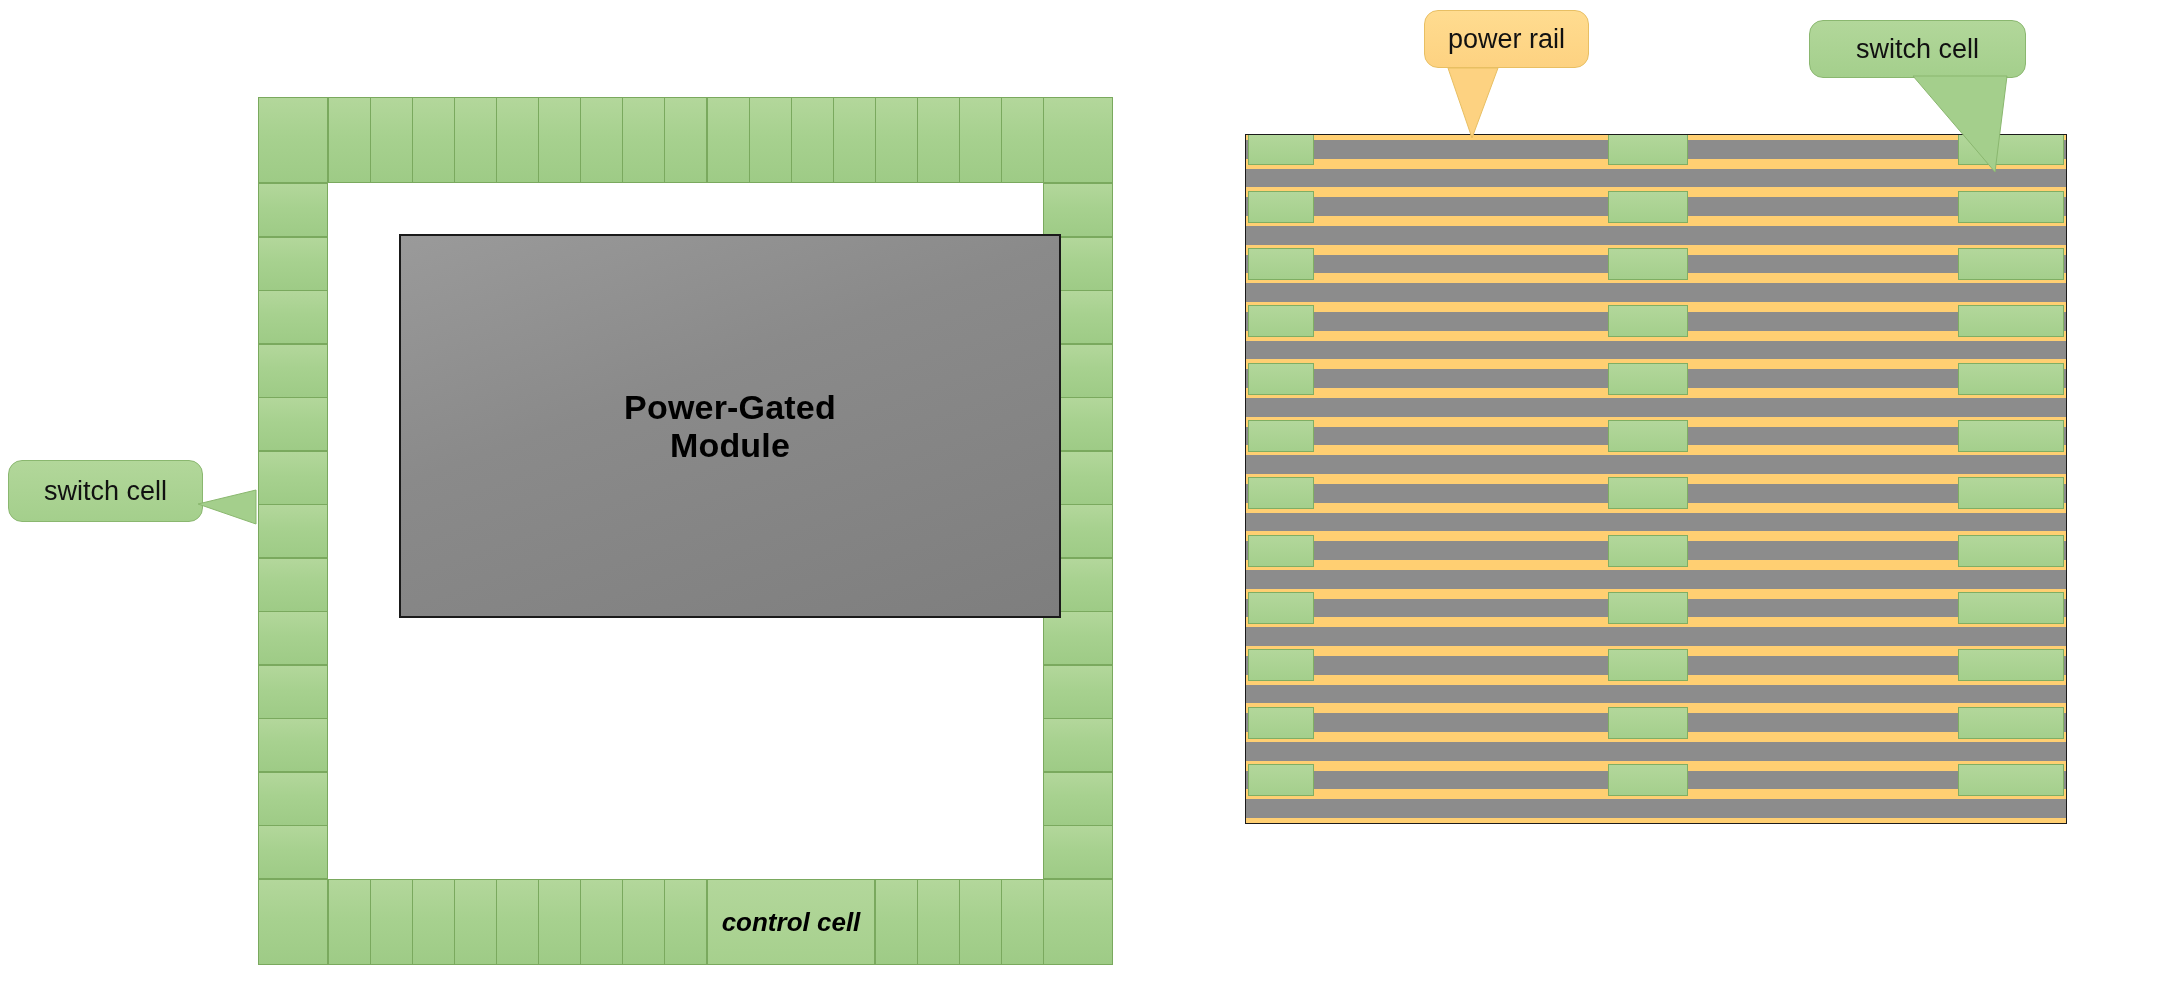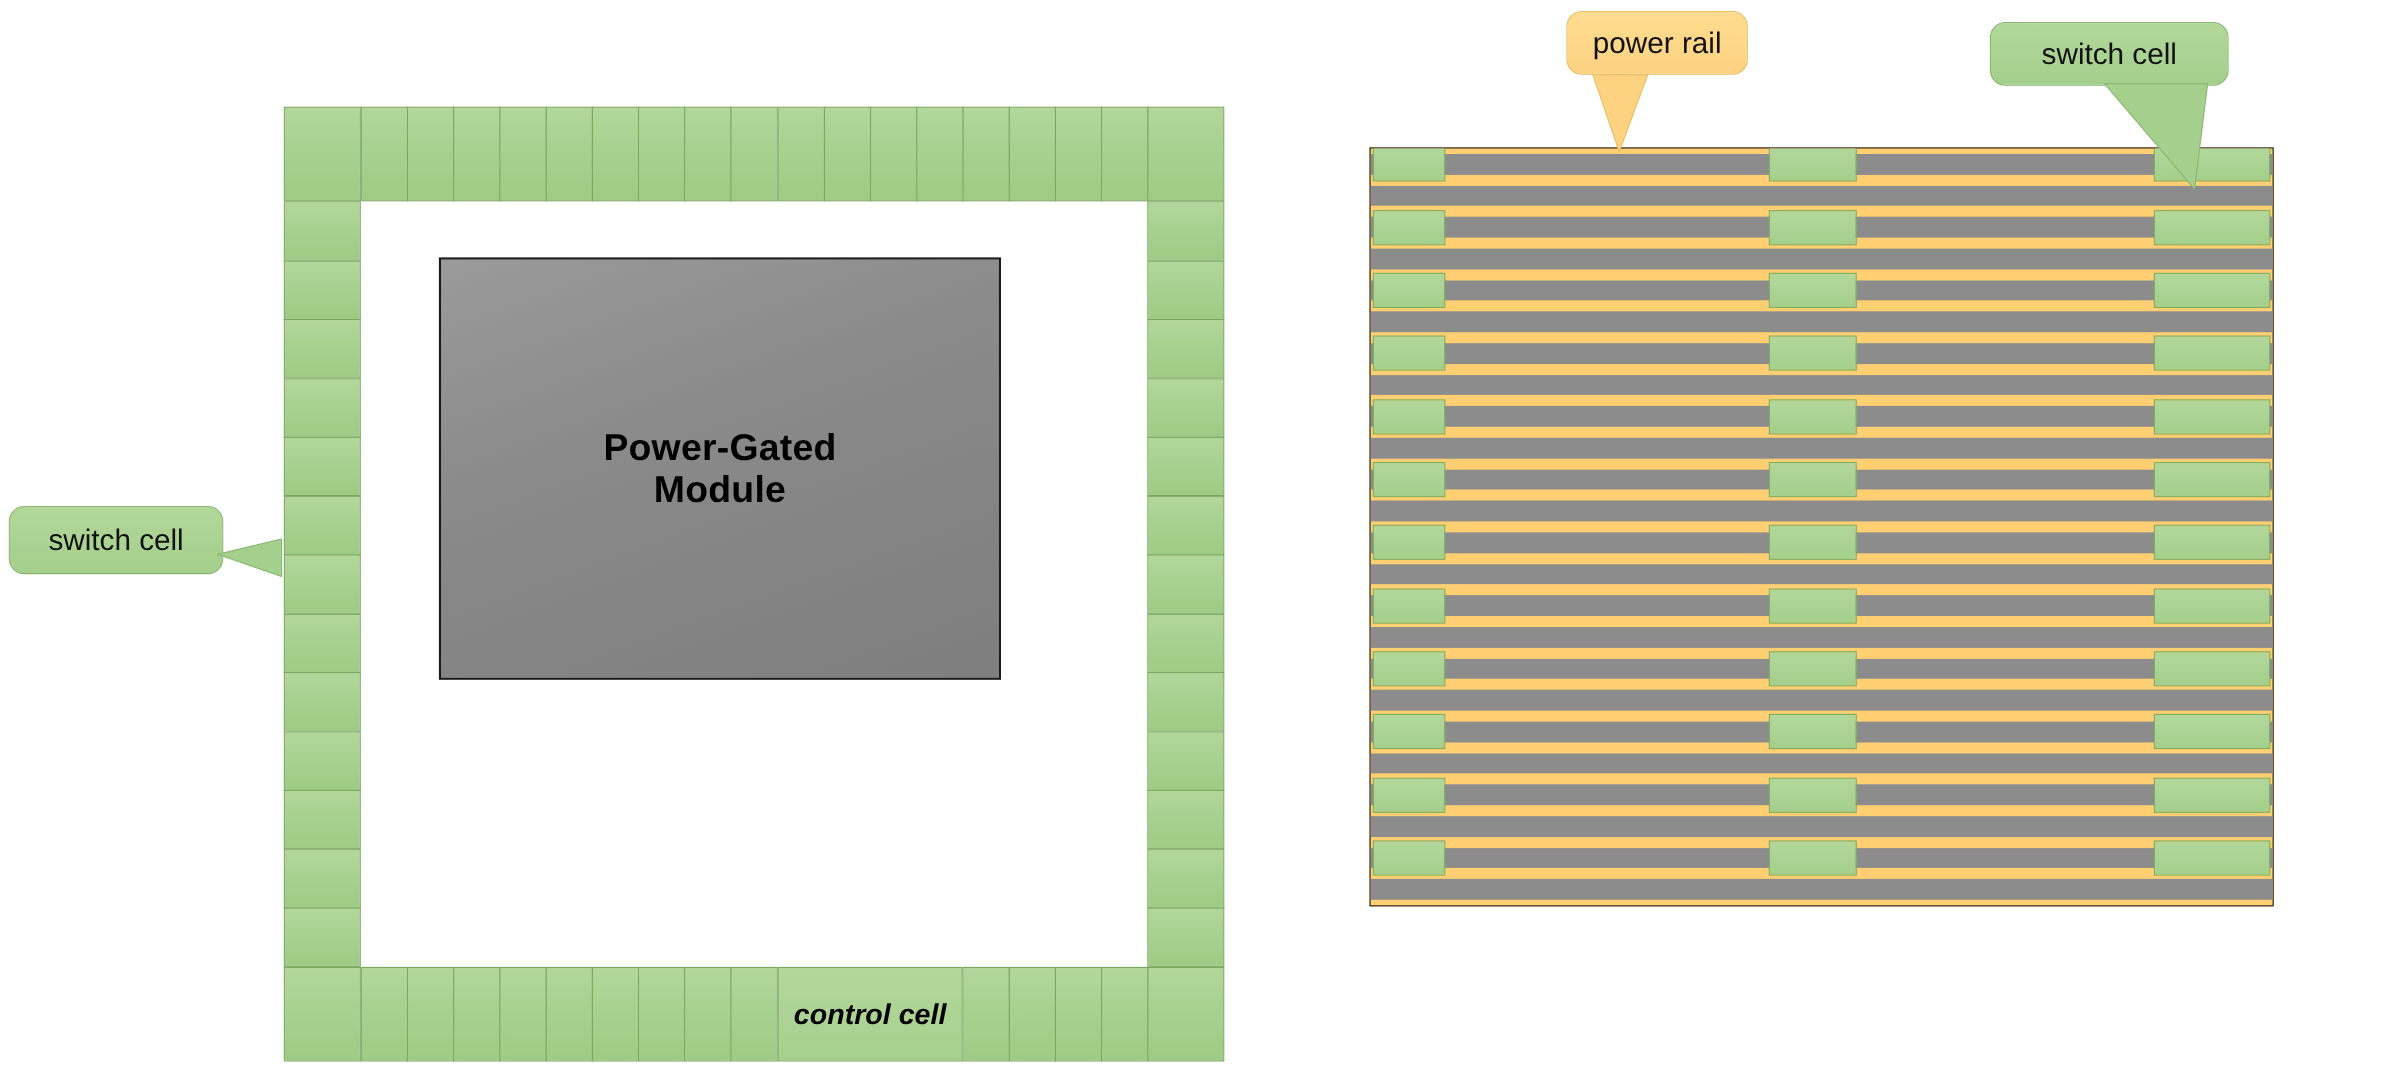--- a/index.html
+++ b/index.html
@@ -16,21 +16,21 @@
     background:linear-gradient(180deg,#b3d79b 0%,#a7d18f 45%,#9ecb86 100%);
     border:1px solid #7aa95e;
   }
 
   
   #left-diagram{position:absolute;left:0;top:0;width:1120px;height:982px;}
 
   .ring-layer{position:absolute;left:0;top:0;width:1120px;height:982px;}
 
   #power-gated-module{
-    position:absolute;left:399px;top:234px;width:511px;height:384px;
+    position:absolute;left:399px;top:234px;width:662px;height:384px;
     background:linear-gradient(160deg,#9a9a9a 0%,#8a8a8a 40%,#7e7e7e 100%);
     border:2px solid #1a1a1a;
     box-sizing:border-box;
     display:flex;align-items:center;justify-content:center;
   }
   #power-gated-module .mtext{
     color:#000;font-weight:bold;font-size:34px;line-height:1.12;
     text-align:center;letter-spacing:.2px;
   }
 

